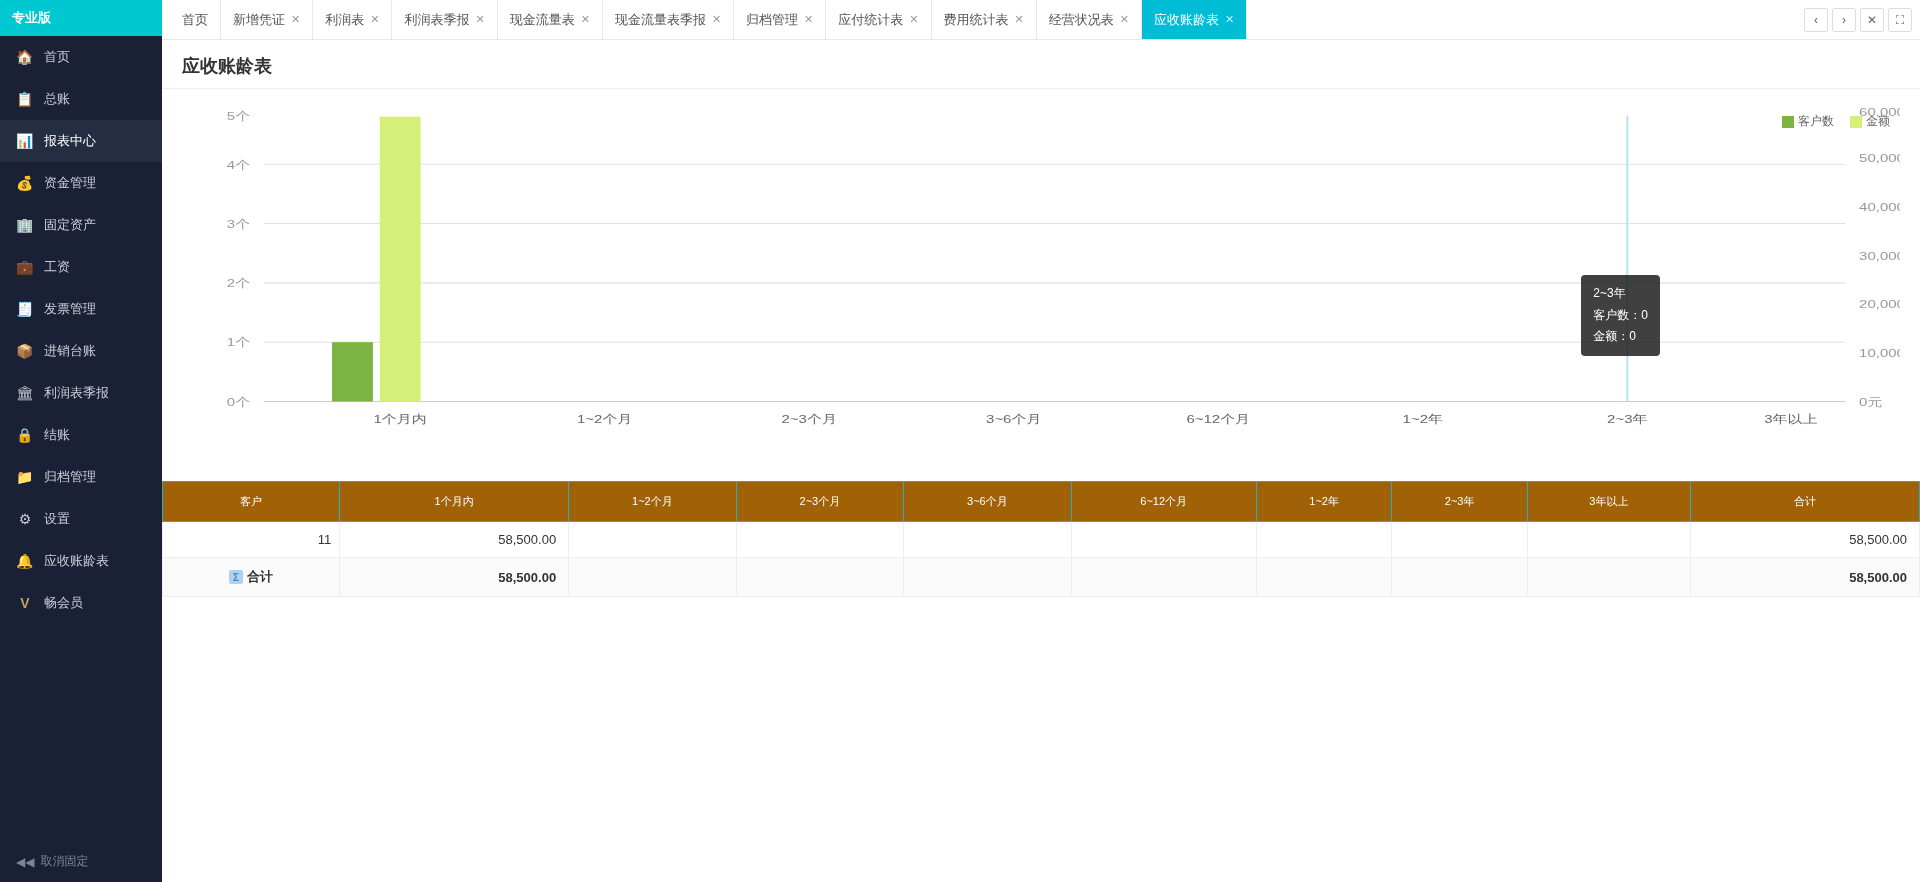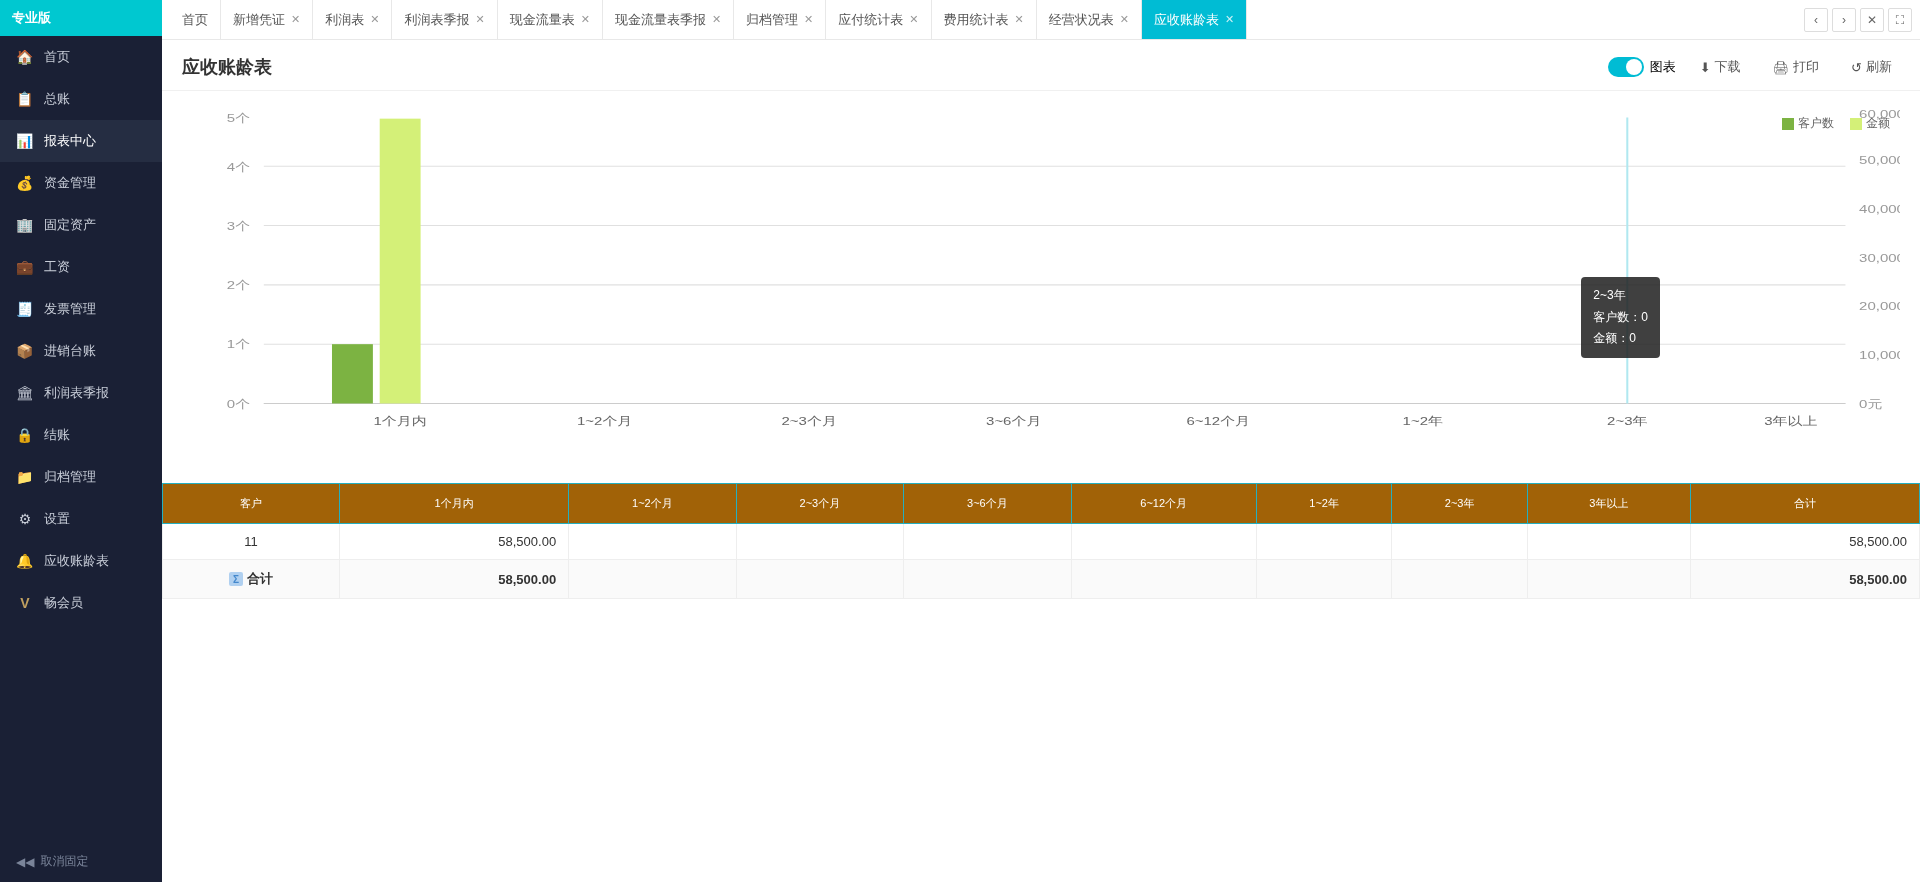--- a/index.html
+++ b/index.html
@@ -221,21 +221,21 @@
       background: #a16207;
       color: white;
       padding: 12px 8px;
       text-align: center;
       font-size: 11px;
       font-weight: normal;
       border: 1px solid #24afc0;
     }
     .data-table td {
       padding: 10px 8px;
-      text-align: center;
+      text-align: right;
       font-size: 13px;
       color: #333;
       border: 1px solid #eee;
     }
     .data-table tr:nth-child(even) td { background: #fafafa; }
     .data-table .total-row td {
       font-weight: bold;
       background: #f9f9f9;
     }
     .total-label {
@@ -376,38 +376,20 @@
       <button class="tab-nav-btn">›</button>
       <button class="tab-nav-btn">✕</button>
       <button class="tab-nav-btn">⛶</button>
     </div>
   </div>
 
   <div class="page-content">
 
     <div class="page-header">
       <span class="page-title">应收账龄表</span>
-      <div class="page-actions">
-        <div class="toggle-switch">
-          <div class="toggle"></div>
-          <span>图表</span>
-        </div>
-        <div class="action-btn">
-          <span>⬇</span>
-          <span>下载</span>
-        </div>
-        <div class="action-btn">
-          <span>🖨</span>
-          <span>打印</span>
-        </div>
-        <div class="action-btn">
-          <span>↺</span>
-          <span>刷新</span>
-        </div>
-      </div>
     </div>
 
     <div class="chart-container">
 
       <div class="chart-legend">
         <div class="legend-item">
           <div class="legend-dot" style="background:#7cb342;"></div>
           <span>客户数</span>
         </div>
         <div class="legend-item">

